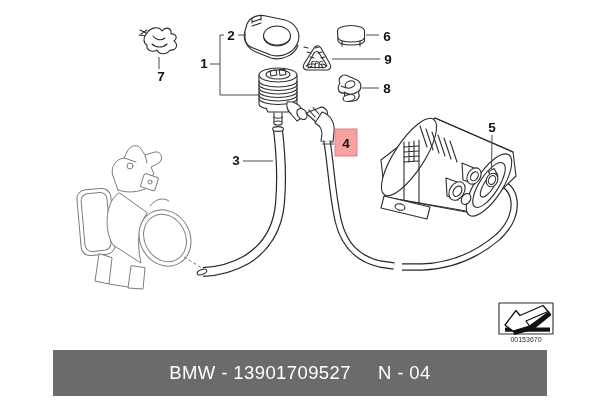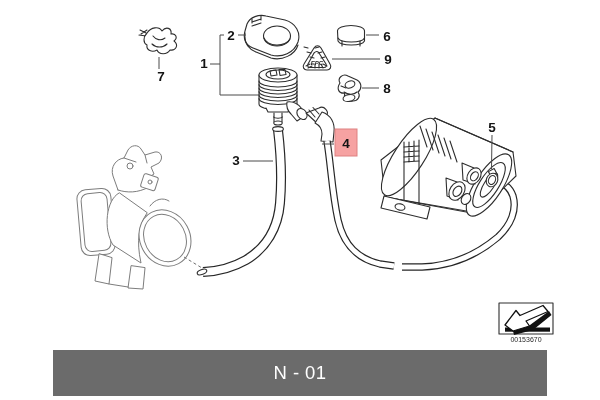--- a/index.html
+++ b/index.html
@@ -178,14 +178,15 @@
   <g>
     <rect class="artw" x="499" y="303" width="54" height="31" stroke-width="1.6" stroke="#1c1c1c"></rect>
     <path d="M513,331 L530,325 L549,311 L551.5,315 L533,330 L514,335 Z" fill="#111"></path>
     <rect x="505" y="327.5" width="45" height="4.2" fill="#111"></rect>
     <path d="M505,325 L516,310.5 L520,315.5 L543,305.5 L548,311.5 L526,321 L529.5,326 L513,331 Z" fill="#ffffff" stroke="#111" stroke-width="1.3" stroke-linejoin="round"></path>
     <text class="lblsm" x="526" y="342" text-anchor="middle">00153670</text>
   </g>
 </svg>
 
 <div class="footer">
-  <span>N - 01</span>
+  <span>BMW - 13901709527</span>
+  <span>N - 04</span>
 </div>
 
 </body></html>

